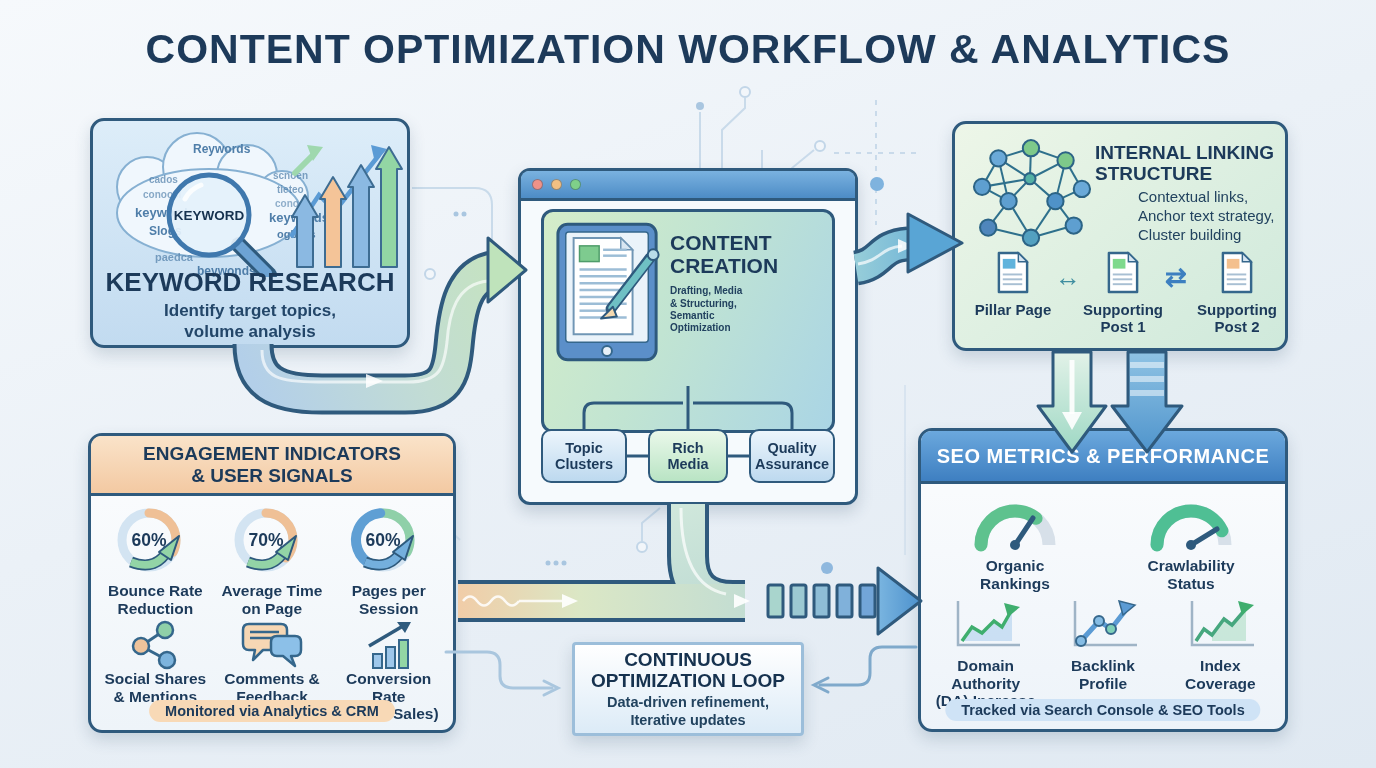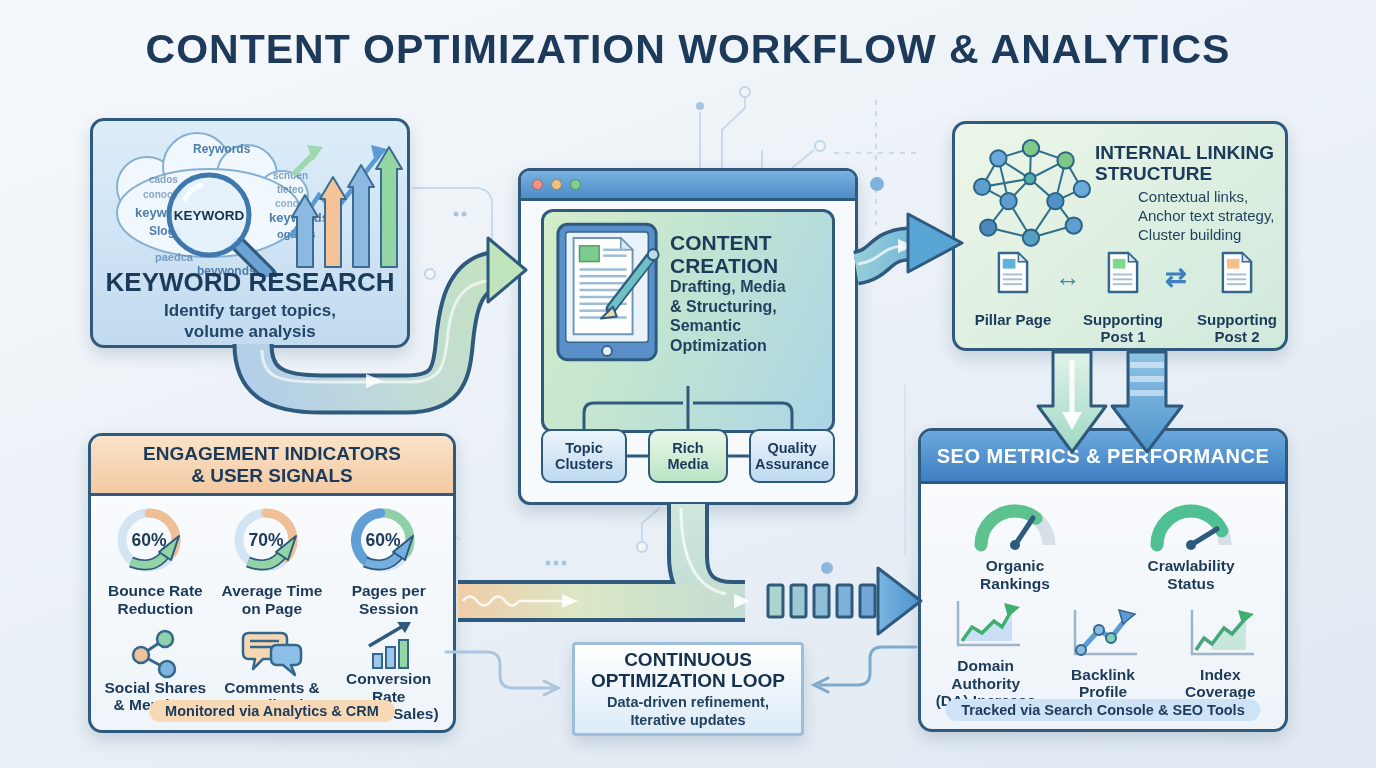--- a/index.html
+++ b/index.html
@@ -19,38 +19,38 @@
   .kw-title{position:absolute;left:0;right:0;top:146px;text-align:center;font-size:26px;font-weight:800;color:#1c3a5a;}
   .kw-sub{position:absolute;left:0;right:0;top:180px;text-align:center;font-size:17px;font-weight:600;color:#234669;line-height:1.22;}
   
   #cc-window{left:518px;top:168px;width:340px;height:337px;background:#f6fafd;border:3px solid #2f5a7d;border-radius:12px;z-index:1;position:absolute;box-sizing:border-box;box-shadow:0 7px 16px rgba(40,70,100,.2);}
   .cc-bar{height:27px;background:linear-gradient(180deg,#7ab2e0,#4d8cc6);border-radius:8px 8px 0 0;border-bottom:3px solid #2f5a7d;display:flex;align-items:center;gap:8px;padding-left:11px;}
   .dot{width:11px;height:11px;border-radius:50%;border:1.5px solid rgba(40,70,100,.45);box-sizing:border-box;}
   .cc-card{position:absolute;left:20px;top:38px;width:294px;height:224px;border:3px solid #2f5a7d;border-radius:12px;box-sizing:border-box;
     background:linear-gradient(115deg,#d4edc9 0%,#c1e4d2 45%,#aad5e5 100%);display:flex;}
   .cc-text{padding:20px 6px 0 6px;}
   .cc-title{font-size:21px;font-weight:800;color:#1c3a5a;line-height:1.08;}
-  .cc-sub{font-size:16px;font-weight:600;color:#21415f;line-height:1.22;}
+  .cc-sub{margin-top:8px;font-size:10px;font-weight:600;color:#21415f;line-height:1.22;}
   .cc-child{position:absolute;top:258px;height:54px;border:2.5px solid #2f5a7d;border-radius:10px;box-sizing:border-box;
     display:flex;align-items:center;justify-content:center;text-align:center;font-size:14.5px;font-weight:700;color:#1c3a5a;line-height:1.12;}
   .child-blue{background:linear-gradient(180deg,#ecf5fc,#bdd9ef);}
   .child-green{background:linear-gradient(180deg,#eaf8ea,#b9e4c4);}
   
   #il-box{left:952px;top:121px;width:336px;height:230px;background:linear-gradient(140deg,#edf6e8,#cfe9db);}
   .il-net{position:absolute;left:16px;top:14px;}
   .il-title{position:absolute;left:140px;top:18px;font-size:19px;font-weight:800;color:#1c3a5a;line-height:1.12;}
   .il-sub{position:absolute;left:140px;top:64px;font-size:15px;font-weight:400;color:#22435f;line-height:1.25;margin-left:43px;}
   .il-cell{position:absolute;top:126px;text-align:center;}
-  .il-lbl{margin-top:12px;font-size:15px;font-weight:700;color:#1c3a5a;line-height:1.12;}
+  .il-lbl{margin-top:2px;font-size:15px;font-weight:700;color:#1c3a5a;line-height:1.12;}
   .il-arrow{position:absolute;top:138px;font-size:26px;font-weight:700;}
   
   #eng-box{left:88px;top:433px;width:368px;height:300px;background:linear-gradient(180deg,#fcfdfe,#eef4f9);}
   .eng-header{height:57px;background:linear-gradient(180deg,#fae3c9,#f3c9a2);border-bottom:3px solid #2f5a7d;border-radius:10px 10px 0 0;
     display:flex;align-items:center;justify-content:center;text-align:center;font-size:19px;font-weight:800;color:#1c3a5a;line-height:1.15;}
-  .row{position:absolute;left:6px;right:6px;display:flex;align-items:center;}
+  .row{position:absolute;left:6px;right:6px;display:flex;}
   .cell{flex:1;text-align:center;}
   .lbl{font-size:15.5px;font-weight:700;color:#1c3a5a;line-height:1.14;}
   .gauge-val{font-size:17.5px;font-weight:800;fill:#1c3a5a;}
   .icon-hold{height:52px;display:flex;align-items:flex-end;justify-content:center;}
   .pill{position:absolute;bottom:8px;left:50%;transform:translateX(-50%);border-radius:14px;padding:3px 16px;
     font-size:14.5px;font-weight:700;color:#1c3a5a;white-space:nowrap;}
   .pill-peach{background:#f8d9b6;}
   .pill-blue{background:#cfe3f6;}
   
   #seo-box{left:918px;top:428px;width:370px;height:304px;background:linear-gradient(180deg,#fcfdfe,#edf3f9);}

